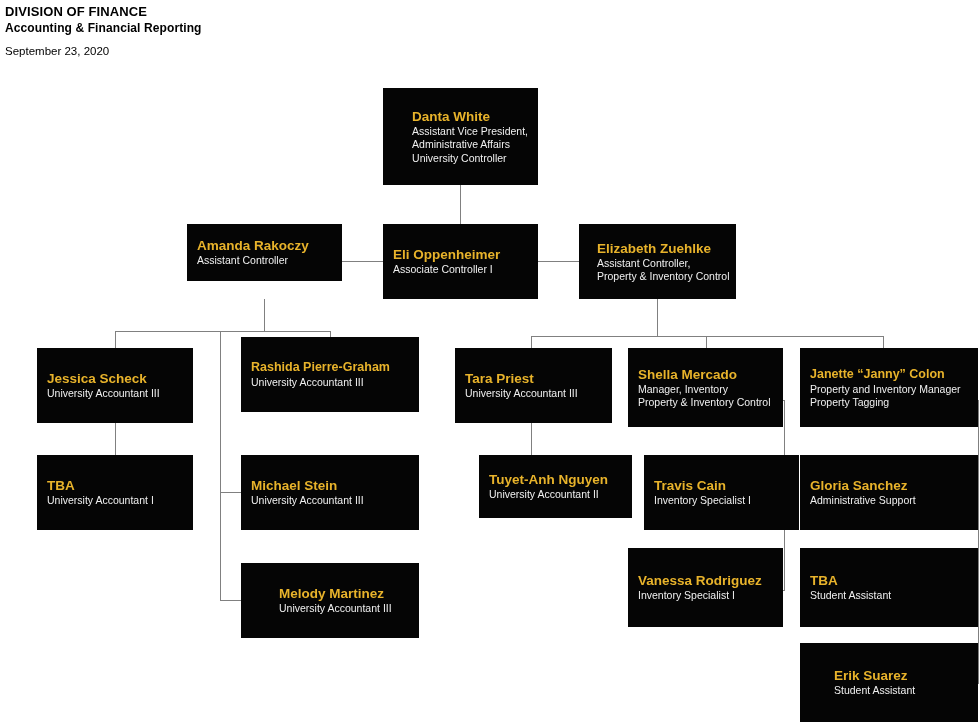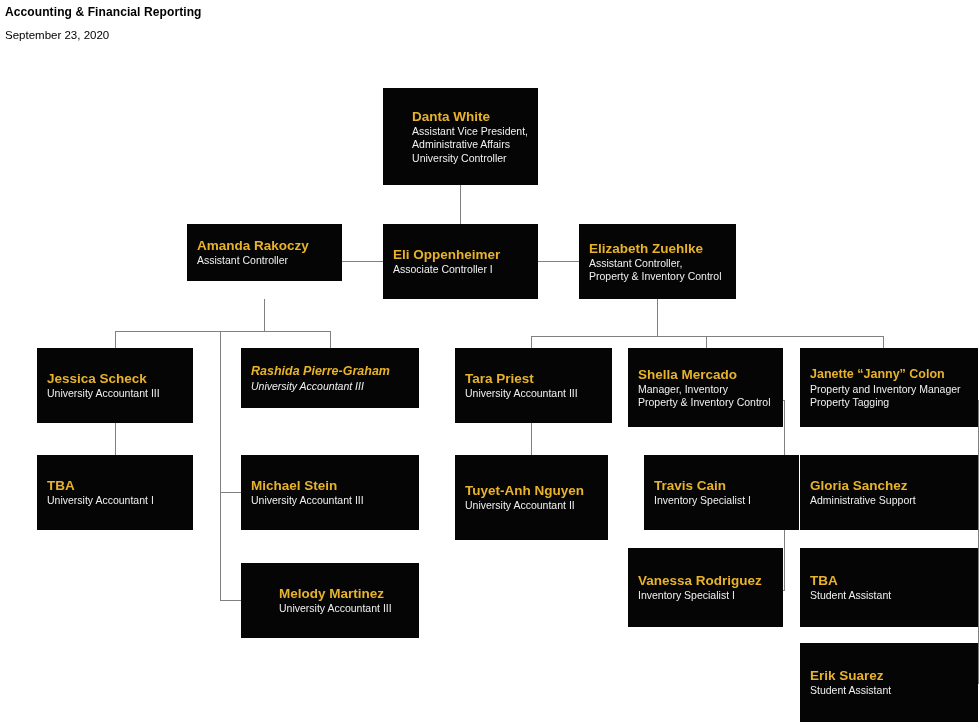--- a/index.html
+++ b/index.html
@@ -82,20 +82,21 @@
     line-height: 13.5px;
     white-space: nowrap;
   }
 </style>
 </head>
 <body>
 
 <div id="page">
 
   <div class="hdr">
+    <div class="hdr-l1">DIVISION OF FINANCE</div>
     <div class="hdr-l2">Accounting &amp; Financial Reporting</div>
     <div class="hdr-date">September 23, 2020</div>
   </div>
 
   <div class="ln v" style="left:460px; top:175px; height:60px;"></div>
 
   <div class="ln h" style="left:342px; top:261px; width:41px;"></div>
   <div class="ln h" style="left:538px; top:261px; width:41px;"></div>
 
   <div class="ln v" style="left:264px; top:299px; height:32px;"></div>
@@ -143,36 +144,36 @@
     </div>
   </div>
 
   <div class="node" style="left:383px; top:224px; width:155px; height:75px;">
     <div class="node-inner">
       <div class="nm">Eli Oppenheimer</div>
       <div class="ttl">Associate Controller I</div>
     </div>
   </div>
 
-  <div class="node" style="left:579px; top:224px; width:157px; height:75px;">
+  <div class="node" style="left:579px; top:224px; width:157px; height:75px;padding-left:8px;">
     <div class="node-inner">
       <div class="nm">Elizabeth Zuehlke</div>
       <div class="ttl">Assistant Controller,</div>
       <div class="ttl">Property &amp; Inventory Control</div>
     </div>
   </div>
 
   <div class="node" style="left:37px; top:348px; width:156px; height:75px;">
     <div class="node-inner">
       <div class="nm">Jessica Scheck</div>
       <div class="ttl">University Accountant III</div>
     </div>
   </div>
 
-  <div class="node small" style="left:241px; top:348px; width:178px; height:60px;font-style:italic;">
+  <div class="node small" style="left:241px; top:337px; width:178px; height:75px;">
     <div class="node-inner">
       <div class="nm">Rashida Pierre-Graham</div>
       <div class="ttl">University Accountant III</div>
     </div>
   </div>
 
   <div class="node" style="left:455px; top:348px; width:157px; height:75px;">
     <div class="node-inner">
       <div class="nm">Tara Priest</div>
       <div class="ttl">University Accountant III</div>
@@ -202,21 +203,21 @@
     </div>
   </div>
 
   <div class="node" style="left:241px; top:455px; width:178px; height:75px;">
     <div class="node-inner">
       <div class="nm">Michael Stein</div>
       <div class="ttl">University Accountant III</div>
     </div>
   </div>
 
-  <div class="node" style="left:455px; top:455px; width:153px; height:85px;">
+  <div class="node" style="left:479px; top:455px; width:153px; height:63px;">
     <div class="node-inner">
       <div class="nm">Tuyet-Anh Nguyen</div>
       <div class="ttl">University Accountant II</div>
     </div>
   </div>
 
   <div class="node" style="left:644px; top:455px; width:155px; height:75px;">
     <div class="node-inner">
       <div class="nm">Travis Cain</div>
       <div class="ttl">Inventory Specialist I</div>
@@ -244,20 +245,20 @@
     </div>
   </div>
 
   <div class="node" style="left:800px; top:548px; width:178px; height:79px;">
     <div class="node-inner">
       <div class="nm">TBA</div>
       <div class="ttl">Student Assistant</div>
     </div>
   </div>
 
-  <div class="node" style="left:800px; top:643px; width:178px; height:79px;">
+  <div class="node" style="left:800px; top:643px; width:178px; height:79px;padding-left:24px;">
     <div class="node-inner">
       <div class="nm">Erik Suarez</div>
       <div class="ttl">Student Assistant</div>
     </div>
   </div>
 
 </div>
 
 </body></html>

